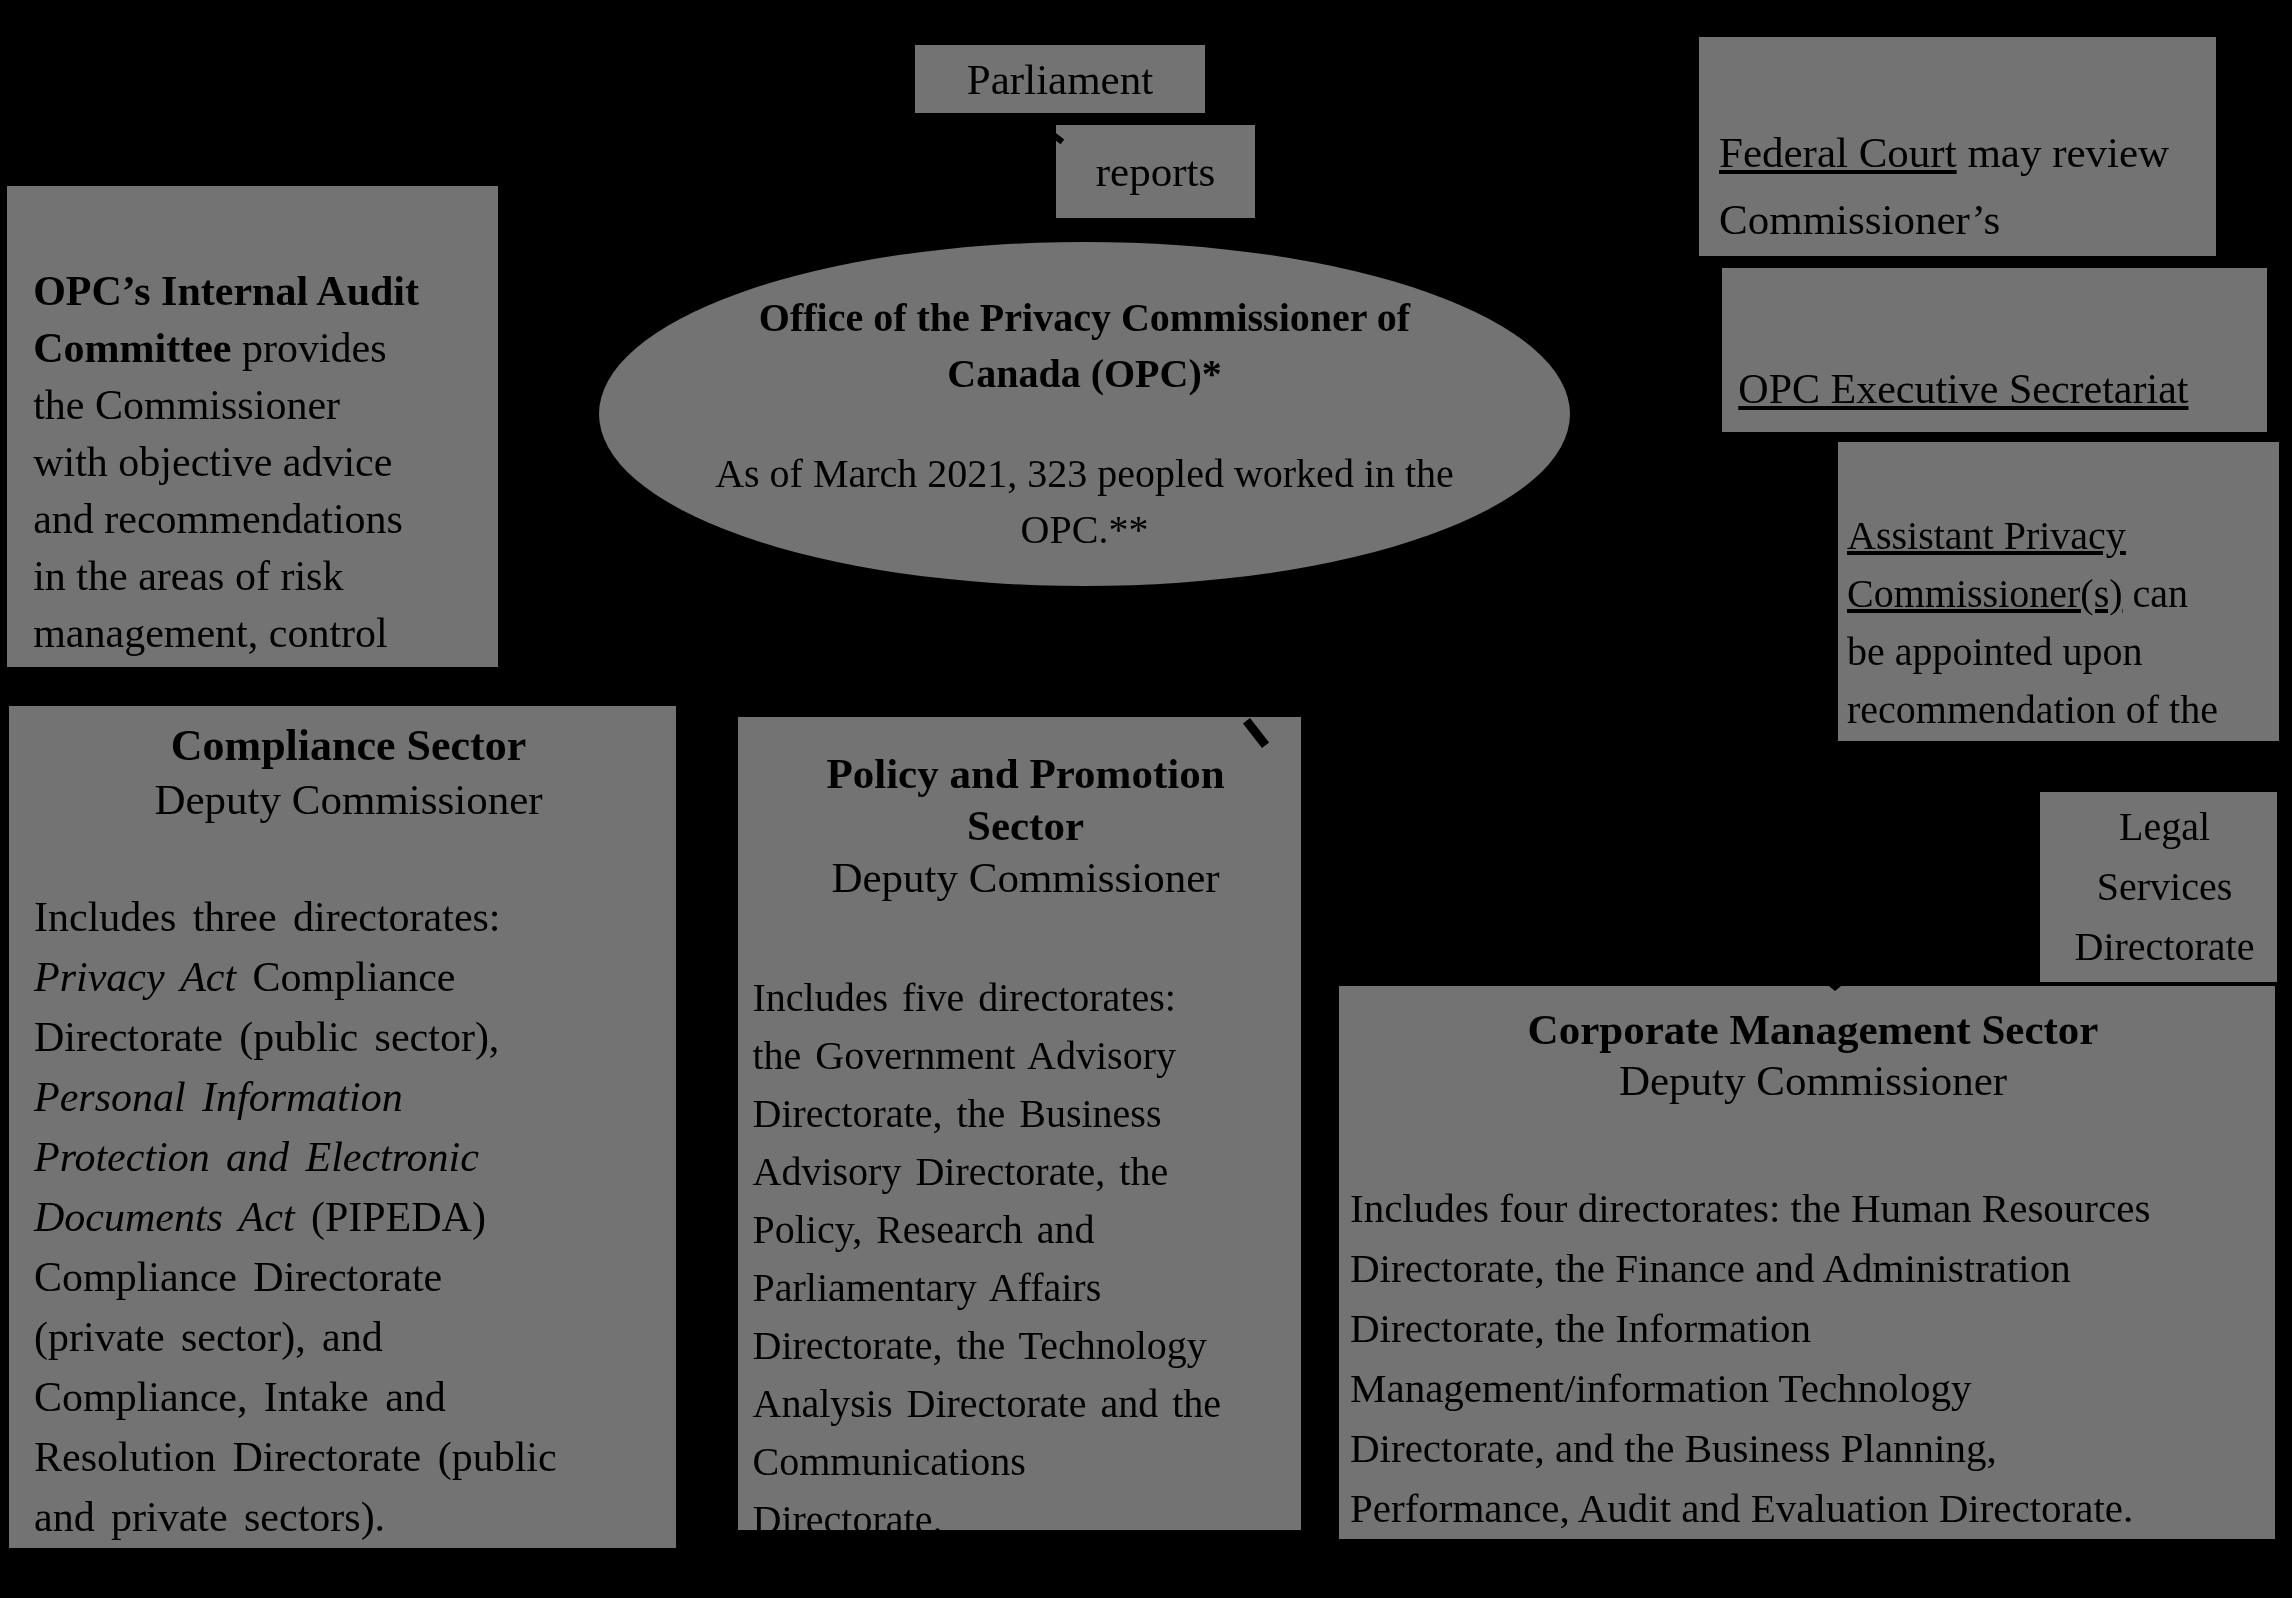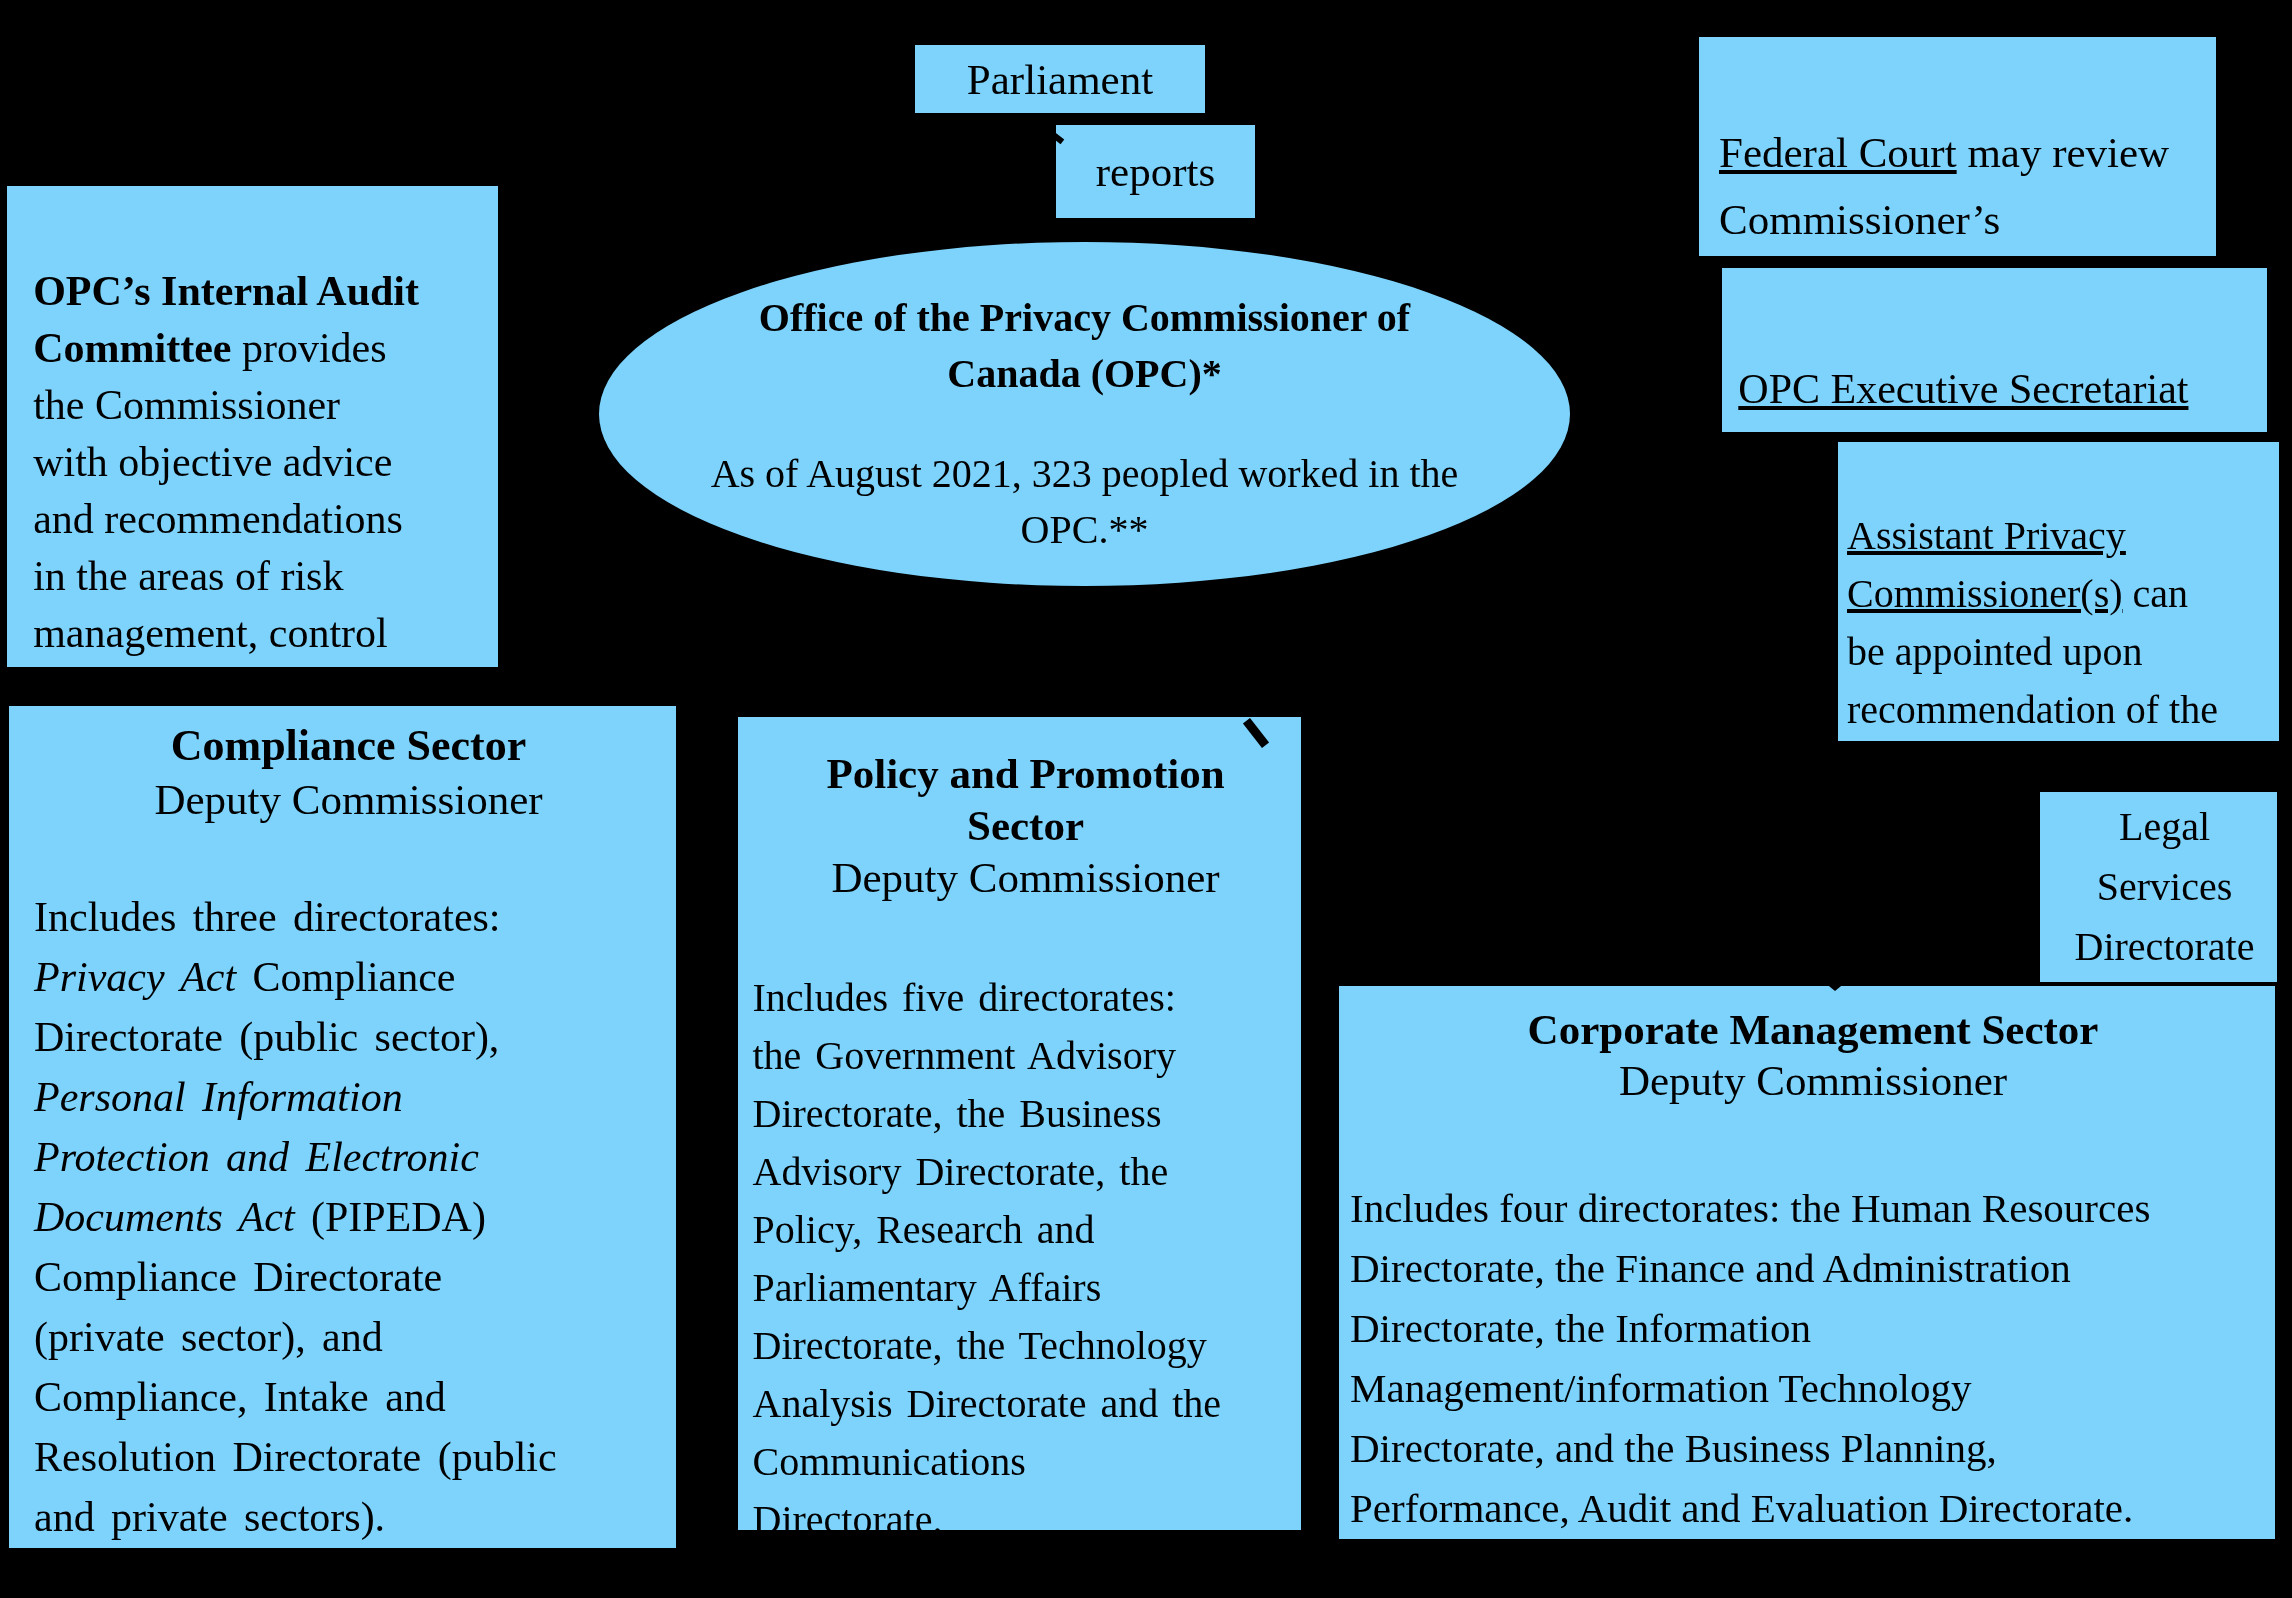--- a/index.html
+++ b/index.html
@@ -6,21 +6,21 @@
   body {
     width: 2292px; height: 1598px;
     position: relative;
     background: #000000;
     font-family: "Liberation Serif", "DejaVu Serif", serif;
     color: #000000;
     overflow: hidden;
   }
   .box {
     position: absolute;
-    background: #7dd3fc;
+    background: #737373;
     color: #000000;
     box-sizing: border-box;
   }
   .pre { white-space: pre-line; margin-top: 20px; }
   .center { text-align: center; padding-left: 12px; }
   .flexc { display: flex; flex-direction: column; align-items: center; justify-content: center; }
   .b { font-weight: bold; }
 
   #parliament-box { left: 915px; top: 45px; width: 290px; height: 68px; font-size: 43px; }
   #reports-box { left: 1056px; top: 125px; width: 199px; height: 93px; font-size: 43px; }
@@ -98,21 +98,21 @@
 with objective advice
 and recommendations
 in the areas of risk
 management, control
 and governance.</span></span>
 </div>
 
 <div class="box flexc center" id="opc-ellipse">
   <div class="title b pre">Office of the Privacy Commissioner of
 Canada (OPC)*</div>
-  <div class="subtitle pre">As of August 2021, 323 peopled worked in the
+  <div class="subtitle pre">As of March 2021, 323 peopled worked in the
 OPC.**</div>
 </div>
 
 <div class="box pre" id="executive-secretariat-box">
   <span><span style="text-decoration: underline;">OPC Executive Secretariat</span><span>
 supports the Commissioner.</span></span>
 </div>
 
 <div class="box pre" id="assistant-privacy-box">
   <span><span style="text-decoration: underline;">Assistant Privacy

